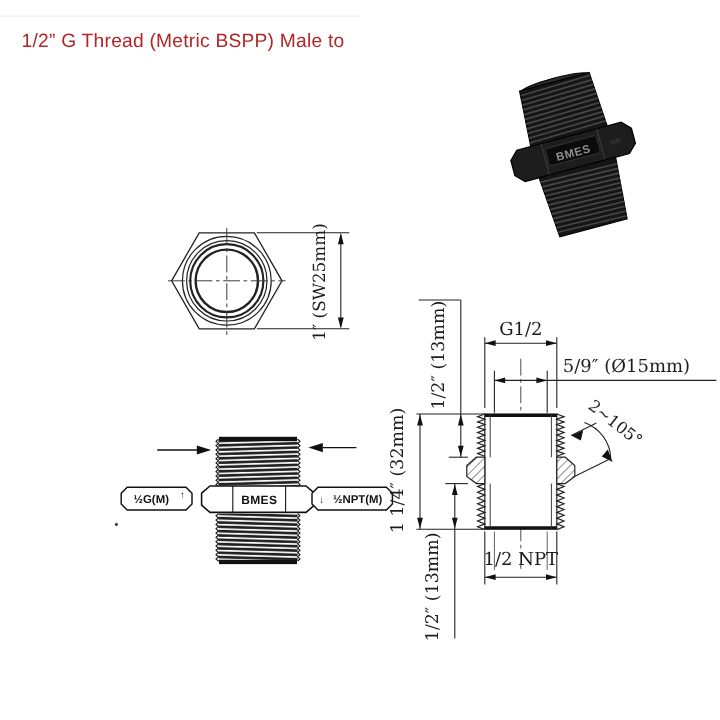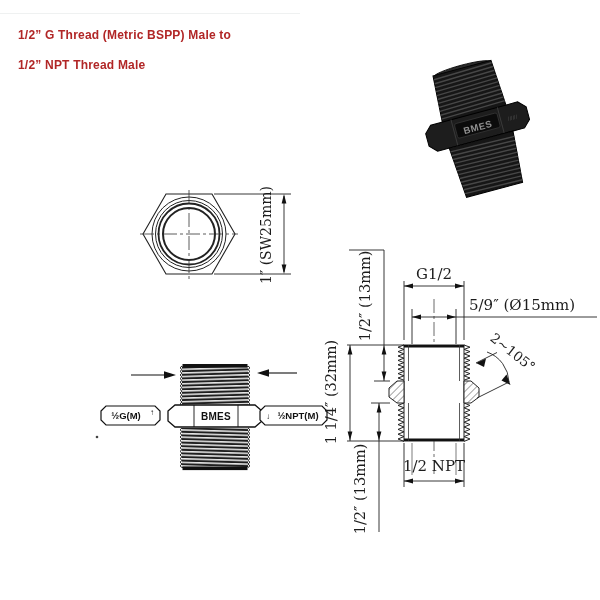--- a/index.html
+++ b/index.html
@@ -1,31 +1,30 @@
 <!DOCTYPE html>
 <html><head>
 <meta charset="utf-8">
 <style>
   html,body{margin:0;padding:0;background:#fff;}
   #canvas{position:relative;width:600px;height:600px;background:#ffffff;overflow:hidden;
           font-family:"Liberation Sans",sans-serif;}
-  .header{position:absolute;left:18px;top:20px;width:340px;font-weight:bold;
-          font-size:12px;line-height:30px;letter-spacing:0.2px;}
+  .header{position:absolute;left:18px;top:20px;width:340px;font-weight:normal;
+          font-size:16px;line-height:30px;letter-spacing:0.2px;}
   .drawing-svg{position:absolute;left:0;top:0;}
   .cadtext{font-family:"DejaVu Serif","Liberation Serif",serif;fill:#1c1c1c;}
   .labeltext{font-family:"Liberation Sans",sans-serif;font-weight:bold;fill:#111;}
 </style>
 </head>
 <body>
 
 <div id="canvas">
 
   <div class="header" id="hdr" style="color: rgb(177, 38, 38);">
     <div>1/2” G Thread (Metric BSPP) Male to</div>
-    <div>1/2” NPT Thread Male</div>
   </div>
 
   <svg class="drawing-svg" width="600" height="600" viewBox="0 0 600 600">
 
     <defs>
       <pattern id="hatch" width="5" height="5" patternUnits="userSpaceOnUse" patternTransform="rotate(45)">
         <rect width="5" height="5" fill="#ffffff"></rect>
         <line x1="0" y1="0" x2="0" y2="5" stroke="#333" stroke-width="0.9"></line>
       </pattern>
       <pattern id="thrA" width="10" height="3.6" patternUnits="userSpaceOnUse" patternTransform="rotate(-1.6)">

